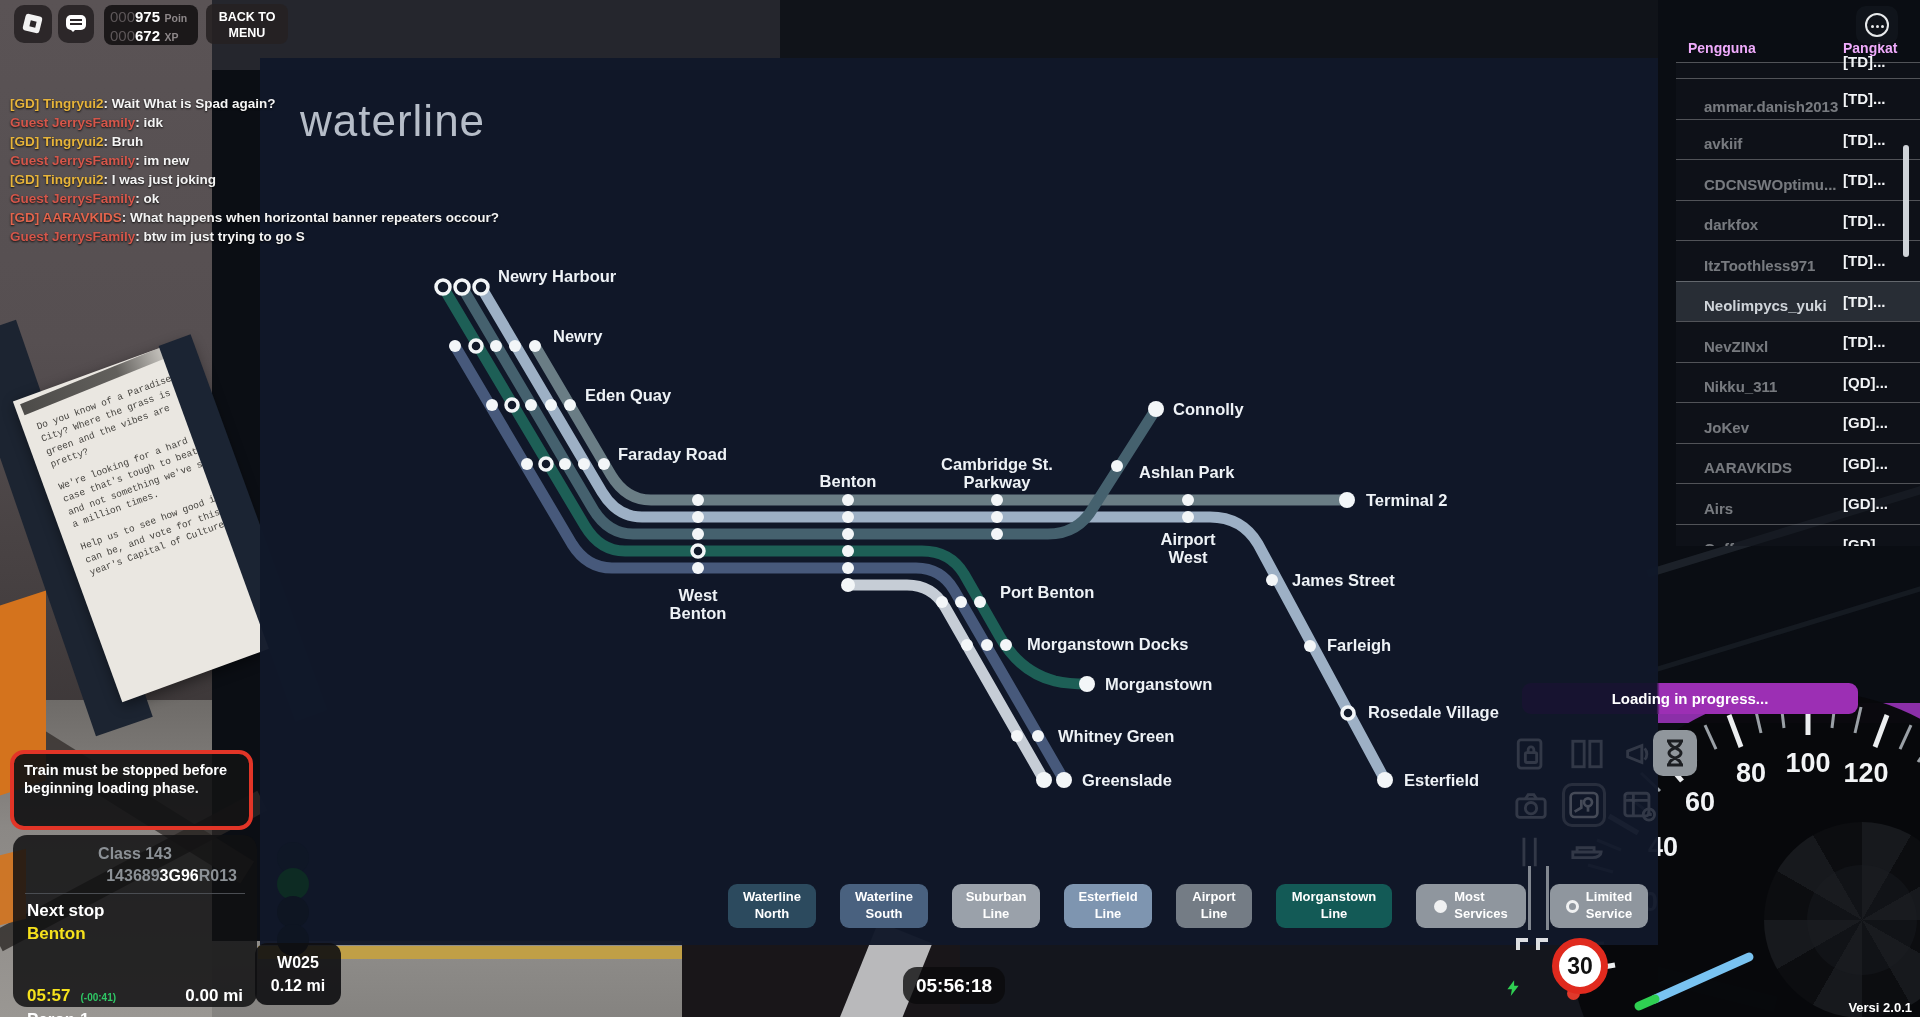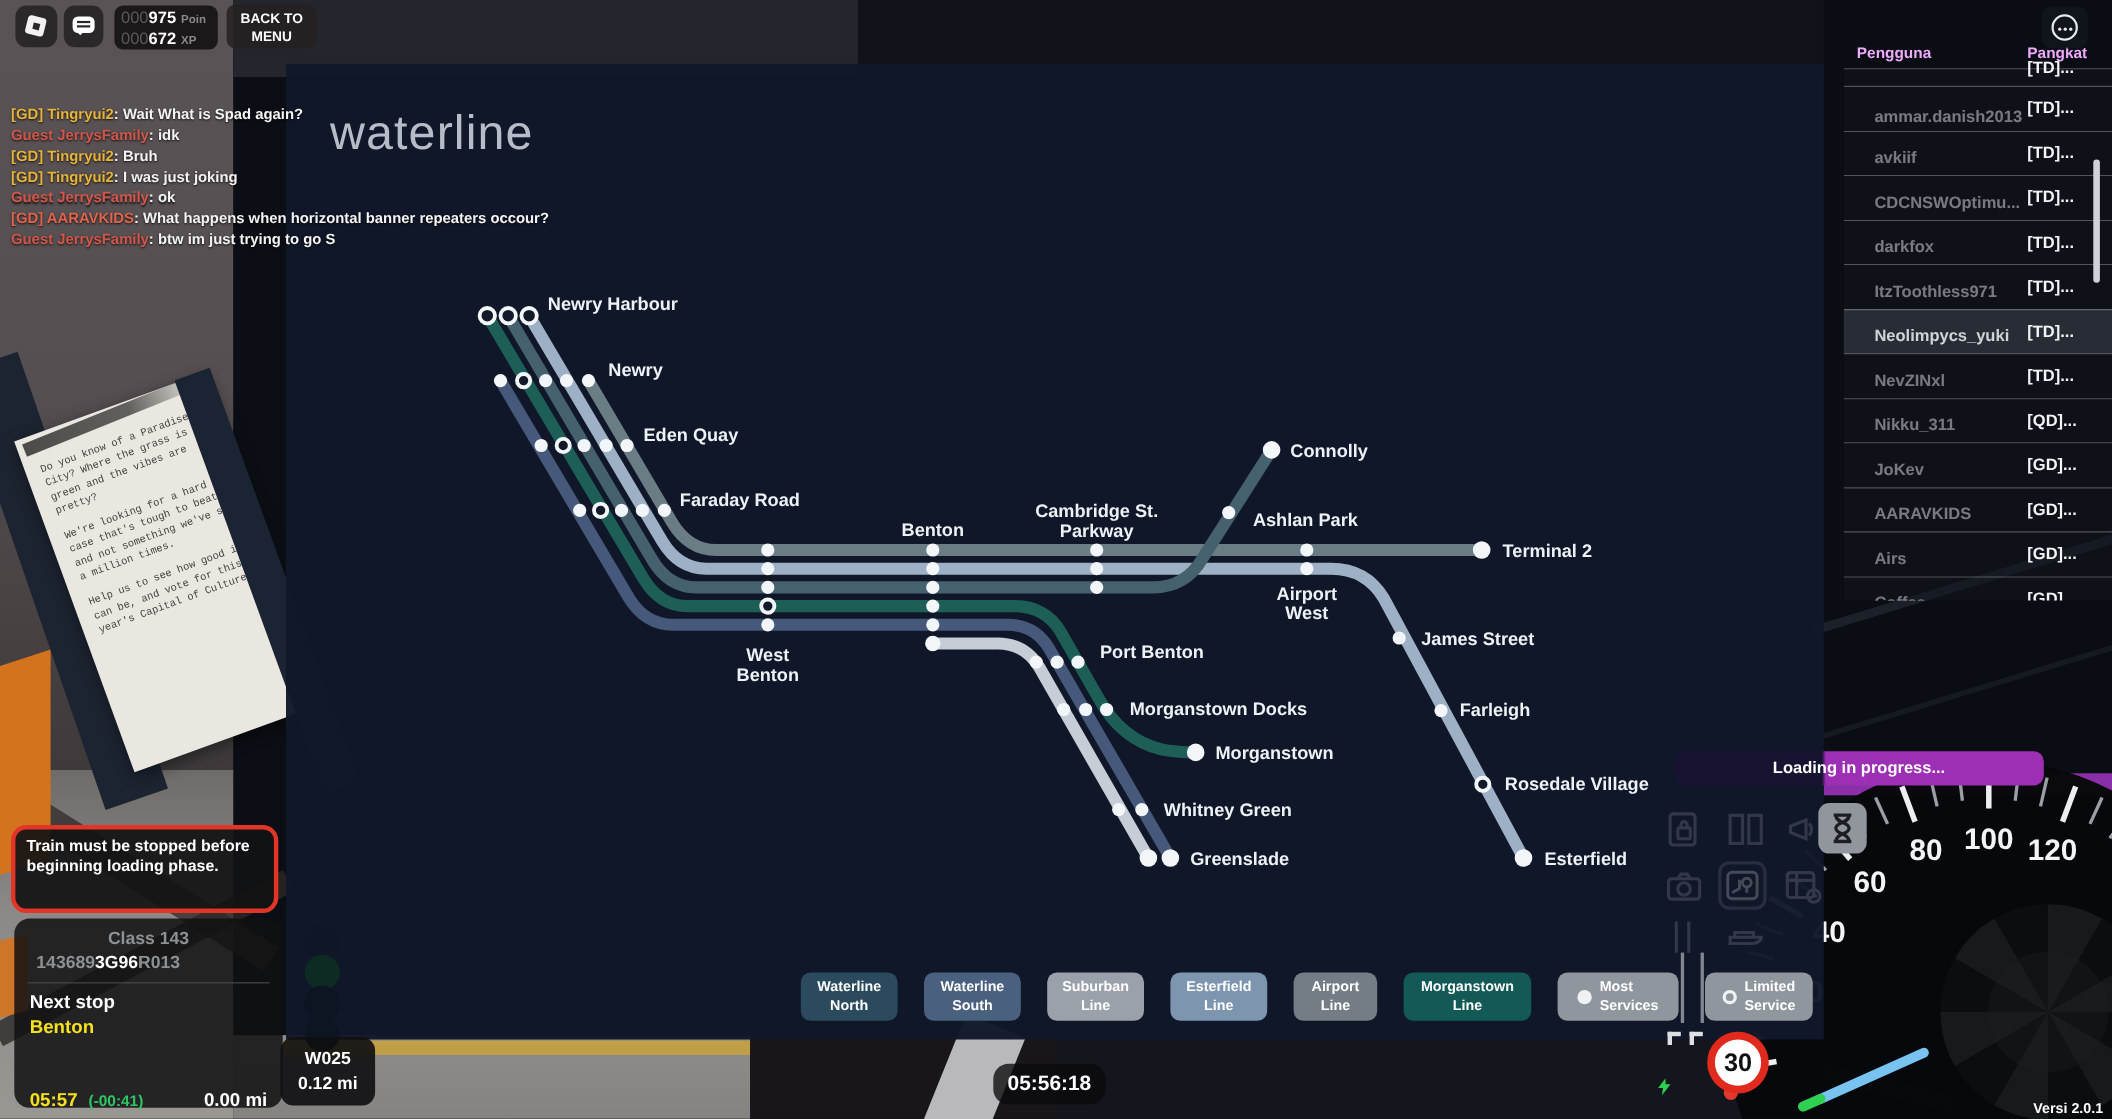--- a/index.html
+++ b/index.html
@@ -129,29 +129,29 @@
   #pl-scrollbar { left:1903px; top:145px; width:6px; height:112px; background:#cfd3d8;
     border-radius:3px; z-index:9; }
 
   
   #warning-box { left:10px; top:750px; width:243px; height:80px; z-index:15;
     background:rgba(18,18,20,.92); border:4px solid #e23527; border-radius:14px;
     color:#fff; font-weight:bold; font-size:14.5px; line-height:1.25; padding:7px 10px; }
   #train-panel { left:13px; top:835px; width:244px; height:172px; z-index:15;
     background:rgba(16,16,18,.85); border-radius:14px; padding:10px 14px 0 14px; color:#fff; }
   .tp-class { text-align:center; color:#8c9196; font-weight:bold; font-size:16px; }
-  .tp-row { display:flex; justify-content:flex-start; margin-top:4px;
+  .tp-row { display:flex; justify-content:flex-end; margin-top:4px;
     font-weight:bold; font-size:16px; color:#8c9196; padding:0 6px; }
   .tp-row .hc { color:#fff; }
   .tp-div { border-top:1px solid #4a4d52; margin:8px -2px 7px -2px; }
   .tp-next { font-weight:bold; font-size:17px; }
   .tp-stop { font-weight:bold; font-size:17px; color:#f5e11c; margin-top:3px; }
   .tp-time-row { display:flex; align-items:baseline; margin-top:4px; font-weight:bold;
     font-size:17px; }
-  .tp-eta { color:#f5e11c; } .tp-delta { color:#2fc765; margin-left:10px; font-size:14px;margin-top:44px; }
+  .tp-eta { color:#f5e11c; } .tp-delta { color:#2fc765; margin-left:10px; font-size:10px;margin-top:44px; }
   .tp-dist { margin-left:auto; color:#fff; }
   .tp-platform { font-weight:bold; font-size:17px; margin-top:4px; }
   #signal-box { left:255px; top:943px; width:86px; height:62px; z-index:15;
     background:rgba(14,14,17,.9); border-radius:12px; color:#fff; font-weight:bold;
     font-size:16px; text-align:center; padding-top:8px; line-height:1.45; }
   #clock-pill { left:903px; top:967px; width:102px; height:37px; z-index:15;
     background:rgba(10,10,12,.78); border-radius:14px; color:#fff; font-weight:bold;
     font-size:19px; display:flex; align-items:center; justify-content:center; }
 
   
@@ -217,20 +217,21 @@
     <p>We're looking for a hard case that's tough to beat and not something we've seen a million times.</p>
     <p>Help us to see how good it can be, and vote for this year's Capital of Culture!</p>
   </div>
   <div class="abs poster-frame-r"></div>
 </div>
 
 <div class="abs" id="chat">
   <div><span class="nm-gold">[GD] Tingryui2</span><span class="msg-text">Wait What is Spad again?</span></div>
   <div><span class="nm-red">Guest JerrysFamily</span><span class="msg-text">idk</span></div>
   <div><span class="nm-gold">[GD] Tingryui2</span><span class="msg-text">Bruh</span></div>
+  <div><span class="nm-red">Guest JerrysFamily</span><span class="msg-text">im new</span></div>
   <div><span class="nm-gold">[GD] Tingryui2</span><span class="msg-text">I was just joking</span></div>
   <div><span class="nm-red">Guest JerrysFamily</span><span class="msg-text">ok</span></div>
   <div><span class="nm-orange">[GD] AARAVKIDS</span><span class="msg-text">What happens when horizontal banner repeaters occour?</span></div>
   <div><span class="nm-red">Guest JerrysFamily</span><span class="msg-text">btw im just trying to go S</span></div>
 </div>
 
 <div class="abs hud-btn" id="roblox-btn">
   <span class="abs rbx-sq"></span>
   <span class="abs rbx-hole"></span>
 </div>

